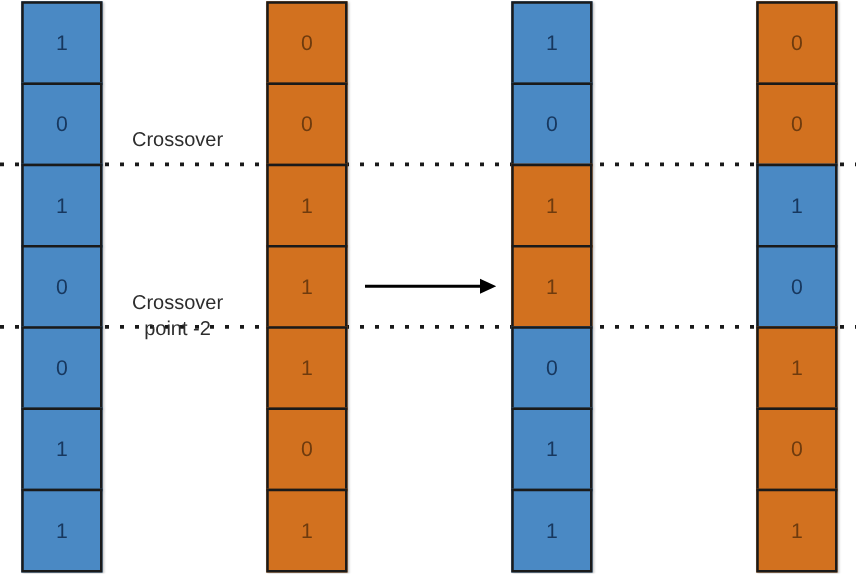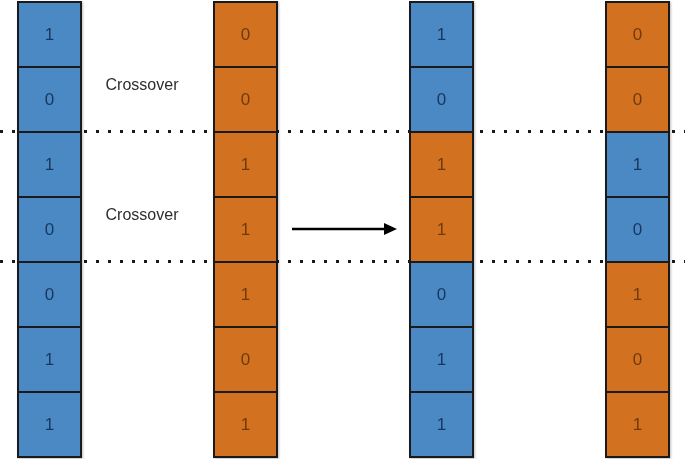--- a/index.html
+++ b/index.html
@@ -62,20 +62,21 @@
   
   .crossover-label {
     position: absolute;
     left: 92px;
     width: 100px;
     text-align: center;
     color: #2d2d2d;
     font-size: 16px;
     line-height: 21px;
     z-index: 2;
+    margin-top: 28px;
   }
   #crossover-label-1 { top: 74px; }
   #crossover-label-2 { top: 204px; }
 
   
   #arrow-wrap {
     position: absolute;
     left: 289px;
     top: 221px;
     width: 110px;
@@ -129,20 +130,21 @@
     <div class="cell" data-color="orange">1</div>
     <div class="cell" data-color="orange">0</div>
     <div class="cell" data-color="orange">1</div>
   </div>
 
   <div class="crossover-label" id="crossover-label-1">
     <div>Crossover</div>
   </div>
   <div class="crossover-label" id="crossover-label-2">
     <div>Crossover</div>
+    <div>point -2</div>
   </div>
 
   <div id="arrow-wrap">
     <svg width="110" height="16" viewBox="0 0 110 16" xmlns="http://www.w3.org/2000/svg">
       <line x1="3" y1="8" x2="96" y2="8" stroke="#000000" stroke-width="2.5"></line>
       <polygon points="95,2 108,8 95,14" fill="#000000"></polygon>
     </svg>
   </div>
 
 </div>

